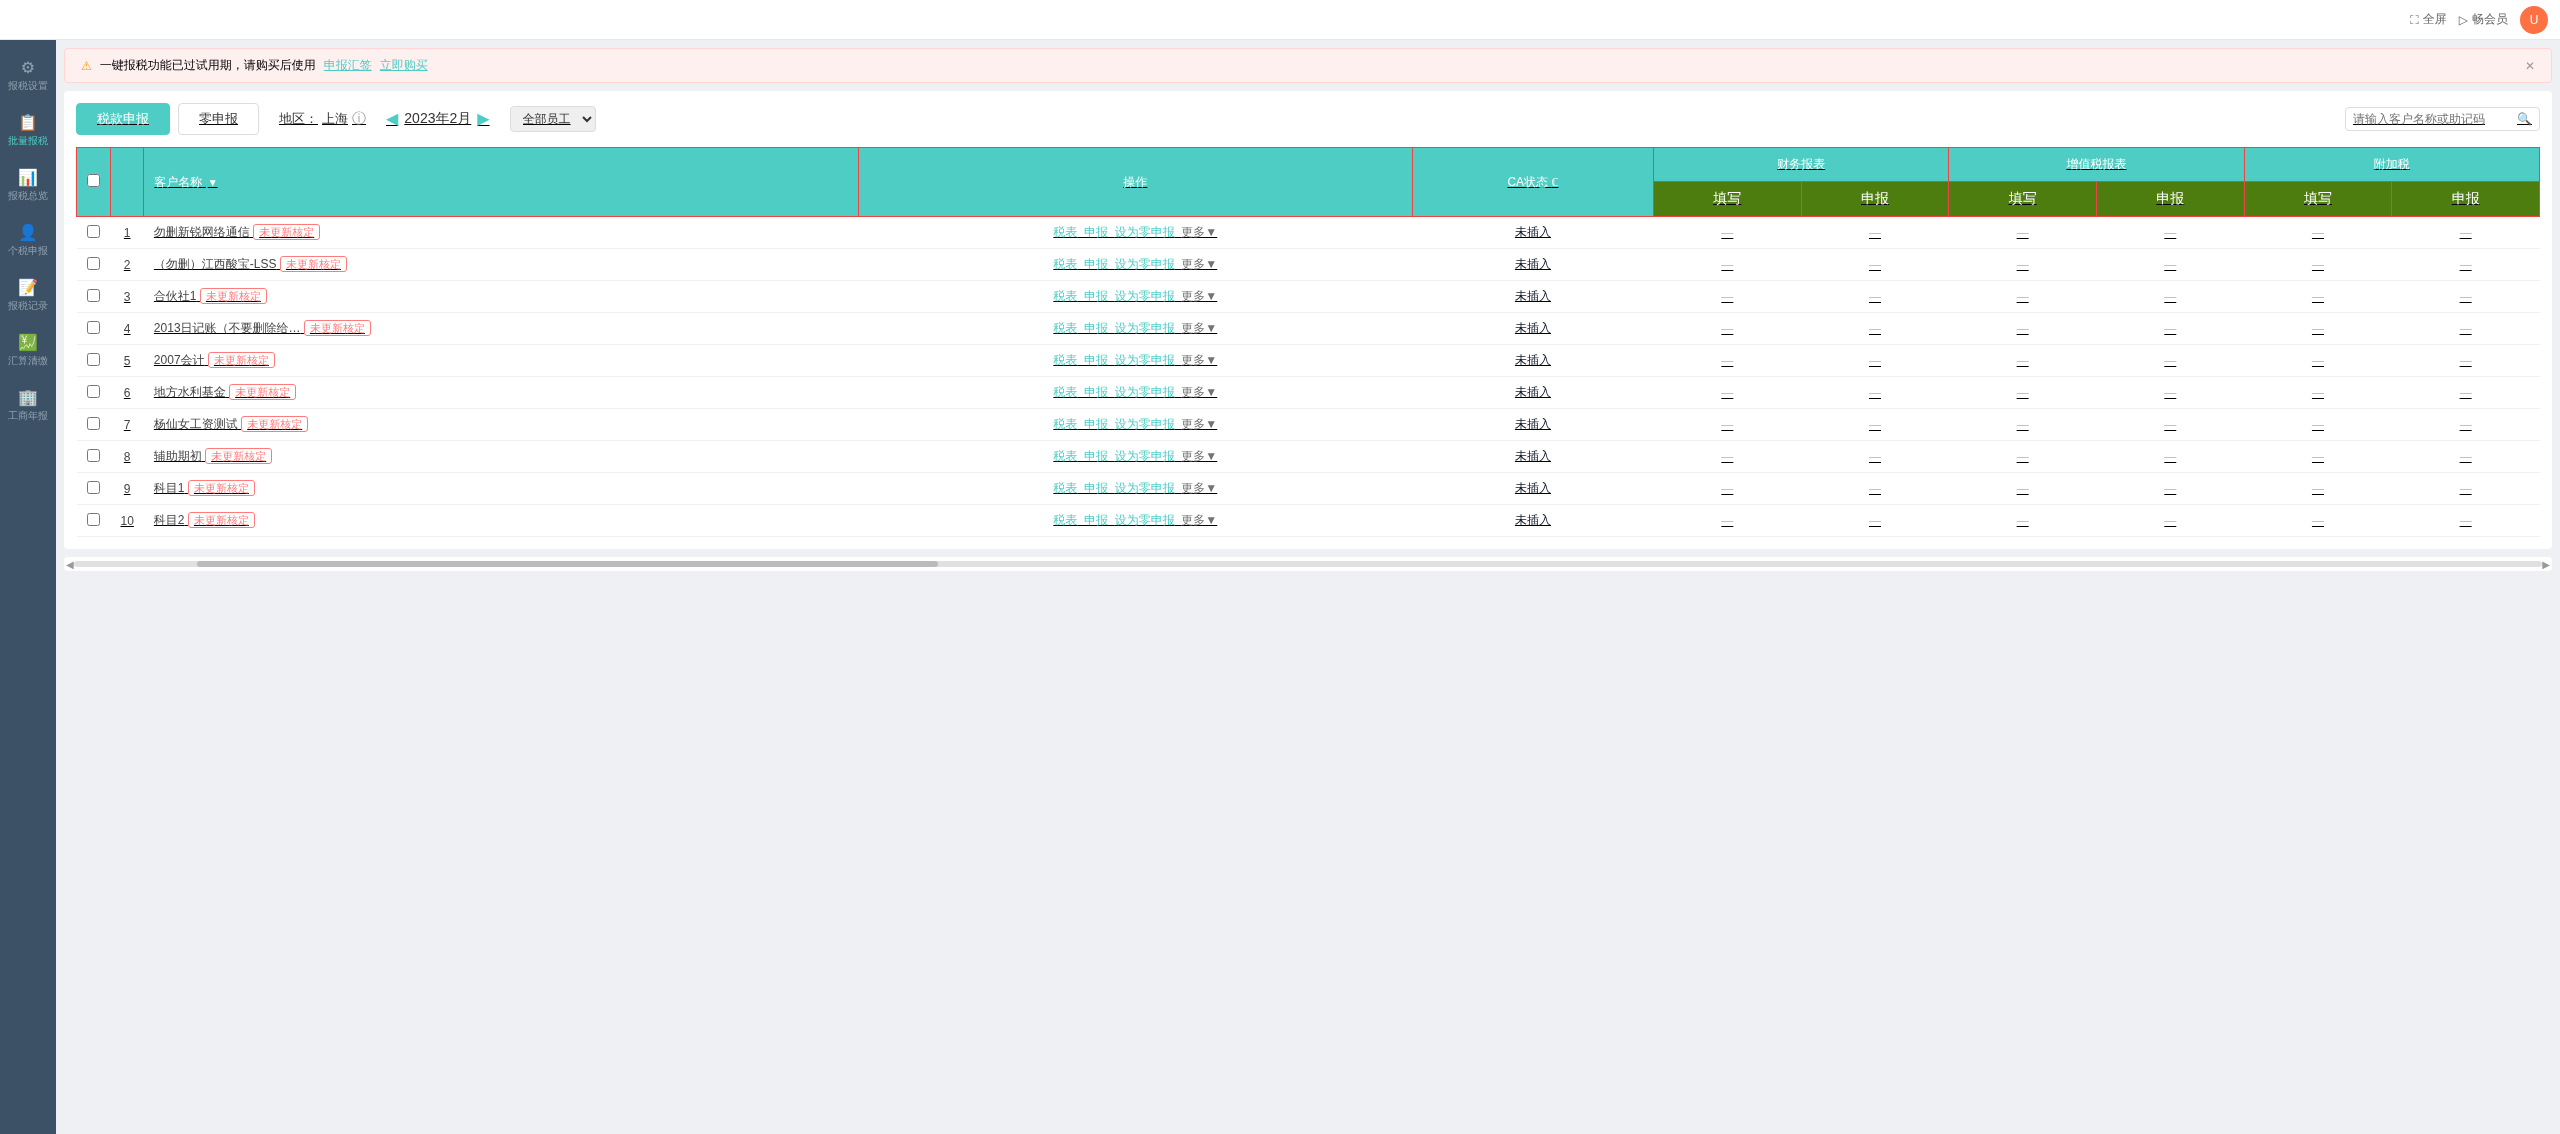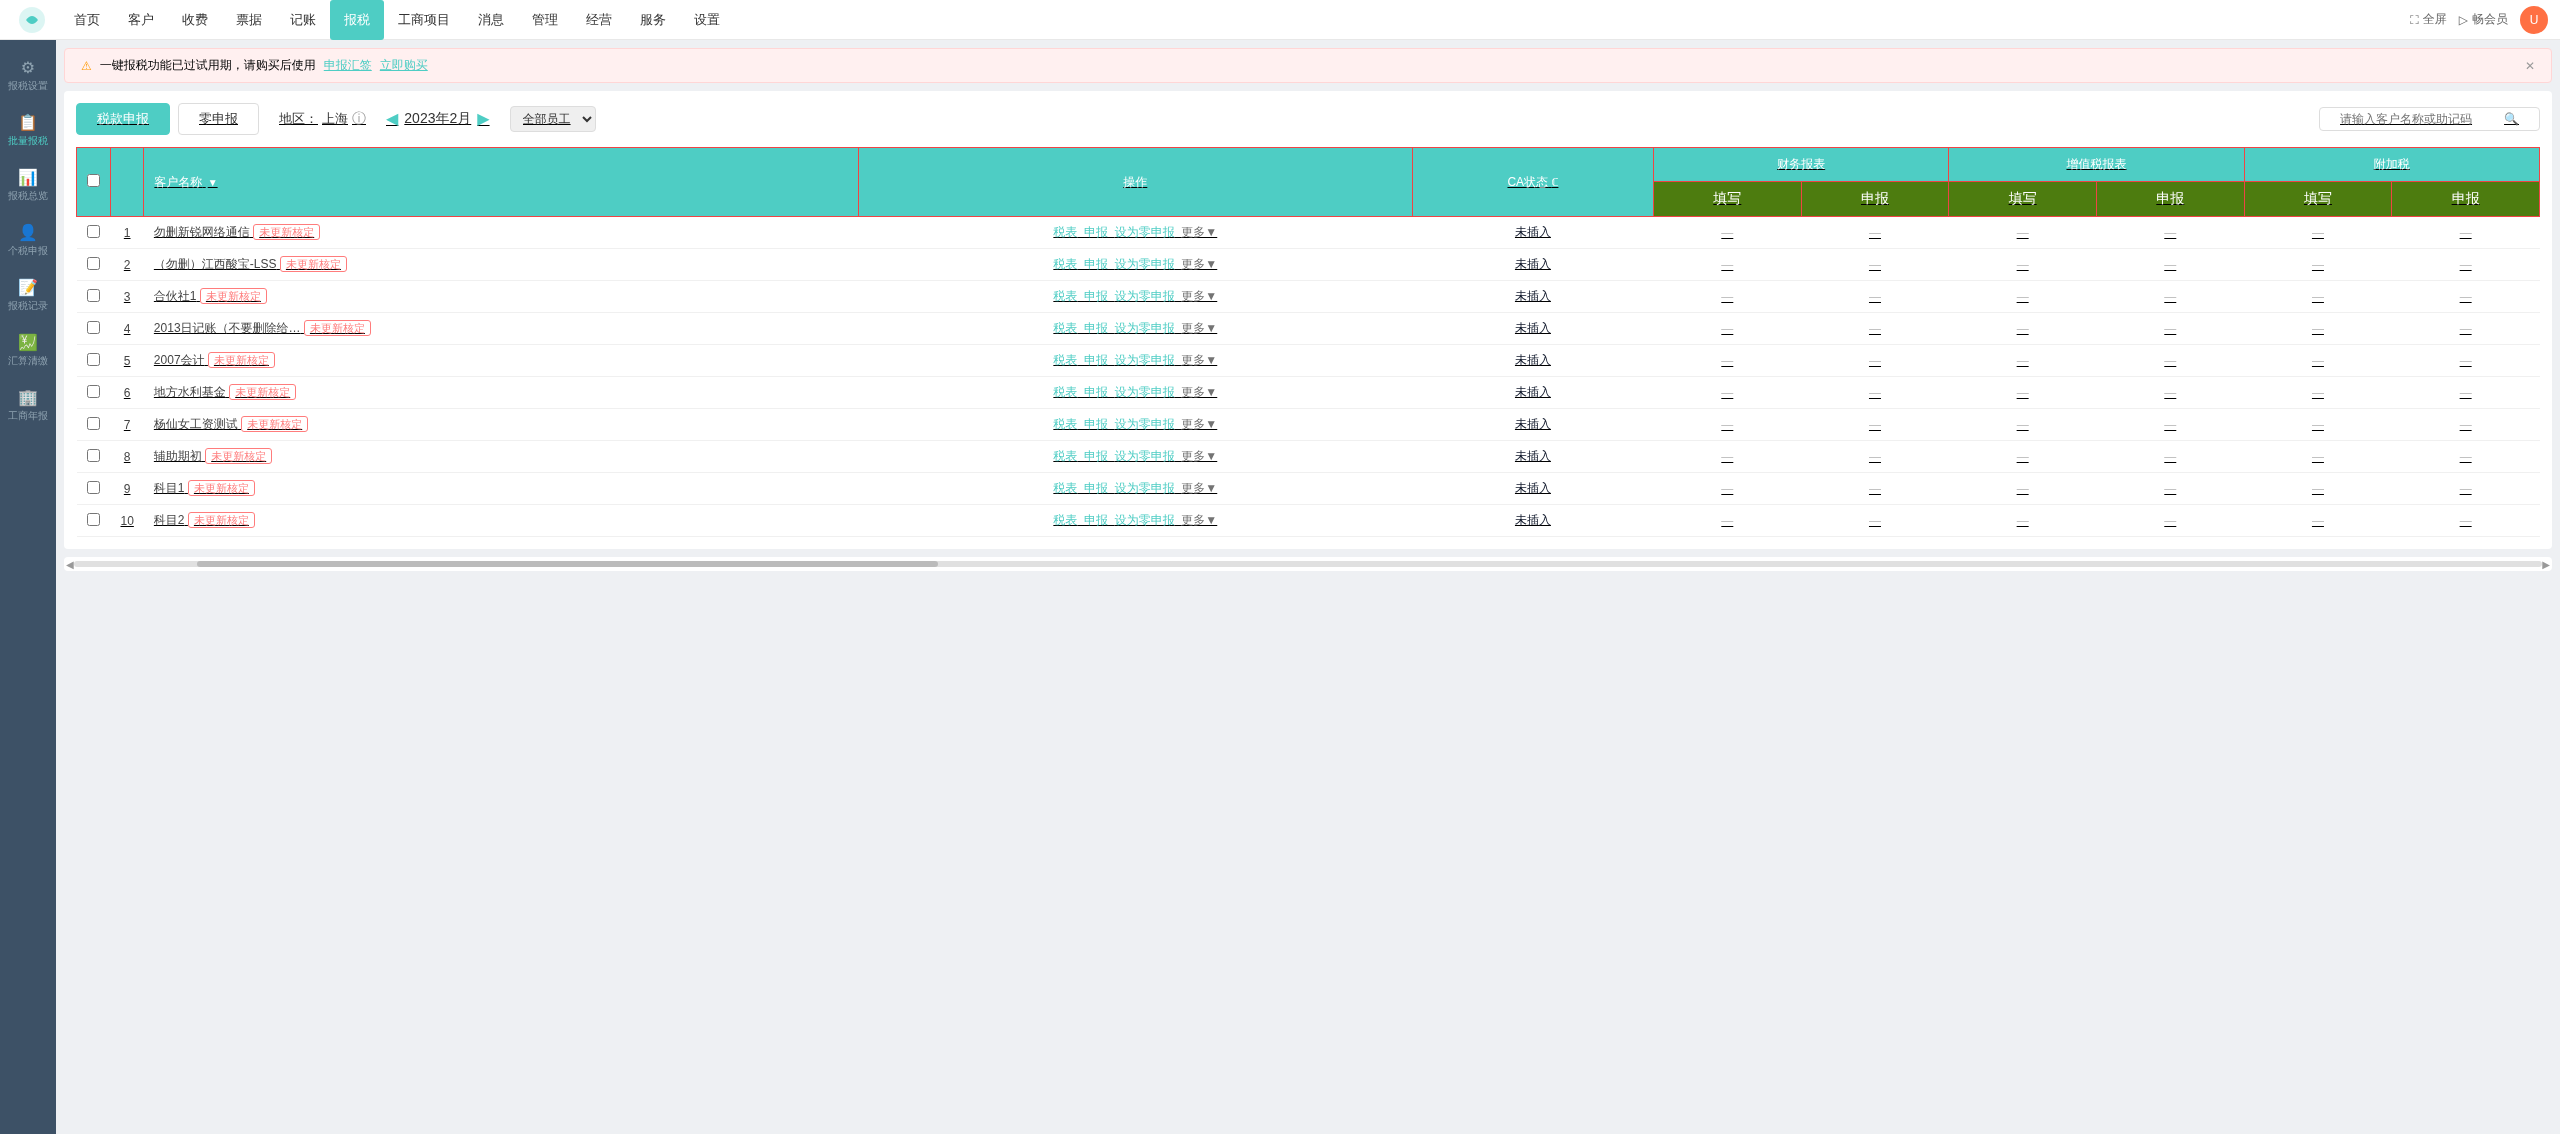--- a/index.html
+++ b/index.html
@@ -177,21 +177,21 @@
       padding: 4px 8px;
       font-size: 12px;
       color: #333;
     }
     .search-box {
       margin-left: auto;
       display: flex;
       align-items: center;
       border: 1px solid #ddd;
       border-radius: 4px;
-      padding: 4px 20px;
+      padding: 4px 7px;
       gap: 4px;
     }
     .search-box input {
       border: none;
       outline: none;
       font-size: 12px;
       width: 160px;
       color: #999;
     }
 
@@ -319,41 +319,20 @@
     }
 
     
     .dropdown-icon { font-size: 10px; margin-left: 2px; }
   </style>
 </head>
 <body>
 
 <div class="main-wrapper">
   <div class="topnav">
-    <div style="display:flex;align-items:center;gap:0;">
-
-      <div style="width:40px;height:40px;display:flex;align-items:center;justify-content:center;margin-right:8px;">
-        <svg width="28" height="28" viewBox="0 0 28 28">
-          <circle cx="14" cy="14" r="13" fill="#4ecdc4" opacity="0.2"></circle>
-          <path d="M8 14 Q14 6 20 14 Q14 22 8 14Z" fill="#4ecdc4"></path>
-        </svg>
-      </div>
-      <div class="topnav-item">首页</div>
-      <div class="topnav-item">客户</div>
-      <div class="topnav-item">收费</div>
-      <div class="topnav-item">票据</div>
-      <div class="topnav-item">记账</div>
-      <div class="topnav-item active">报税</div>
-      <div class="topnav-item">工商项目</div>
-      <div class="topnav-item">消息</div>
-      <div class="topnav-item">管理</div>
-      <div class="topnav-item">经营</div>
-      <div class="topnav-item">服务</div>
-      <div class="topnav-item">设置</div>
-    </div>
     <div class="topnav-right">
       <div class="topnav-right-btn">
         <span>⛶</span>
         <span>全屏</span>
       </div>
       <div class="topnav-right-btn">
         <span>▷</span>
         <span>畅会员</span>
       </div>
       <div class="avatar">U</div>

